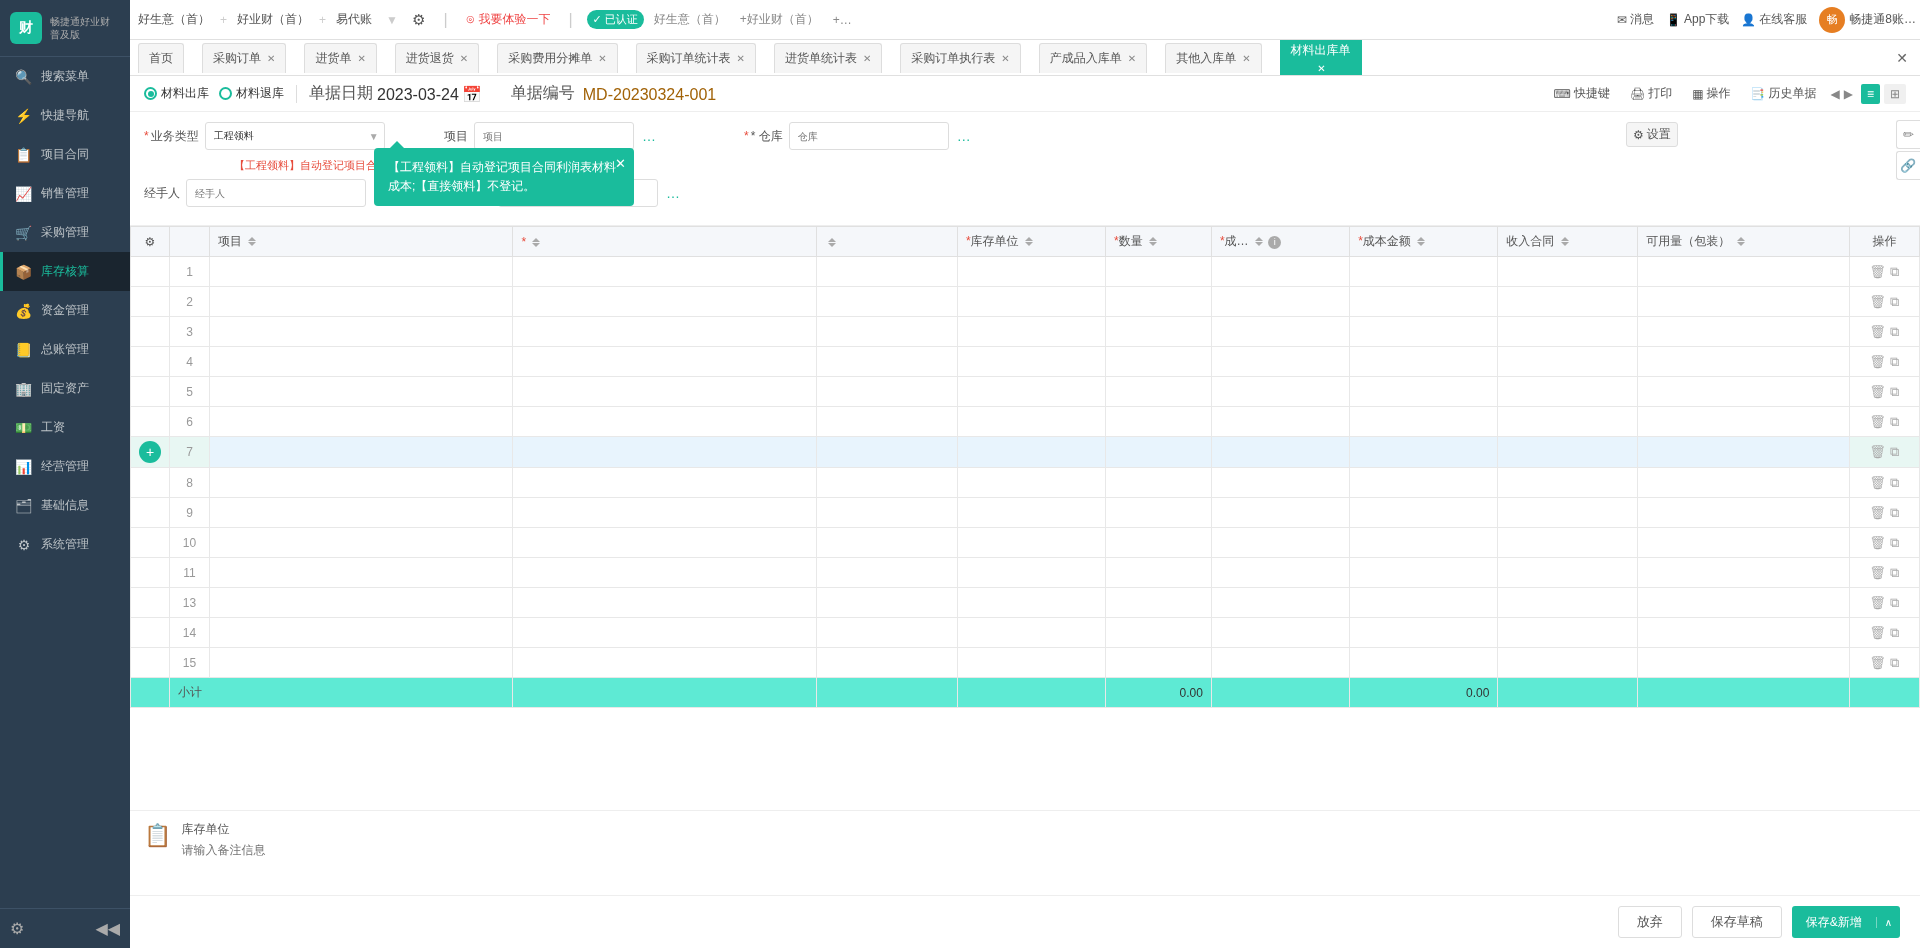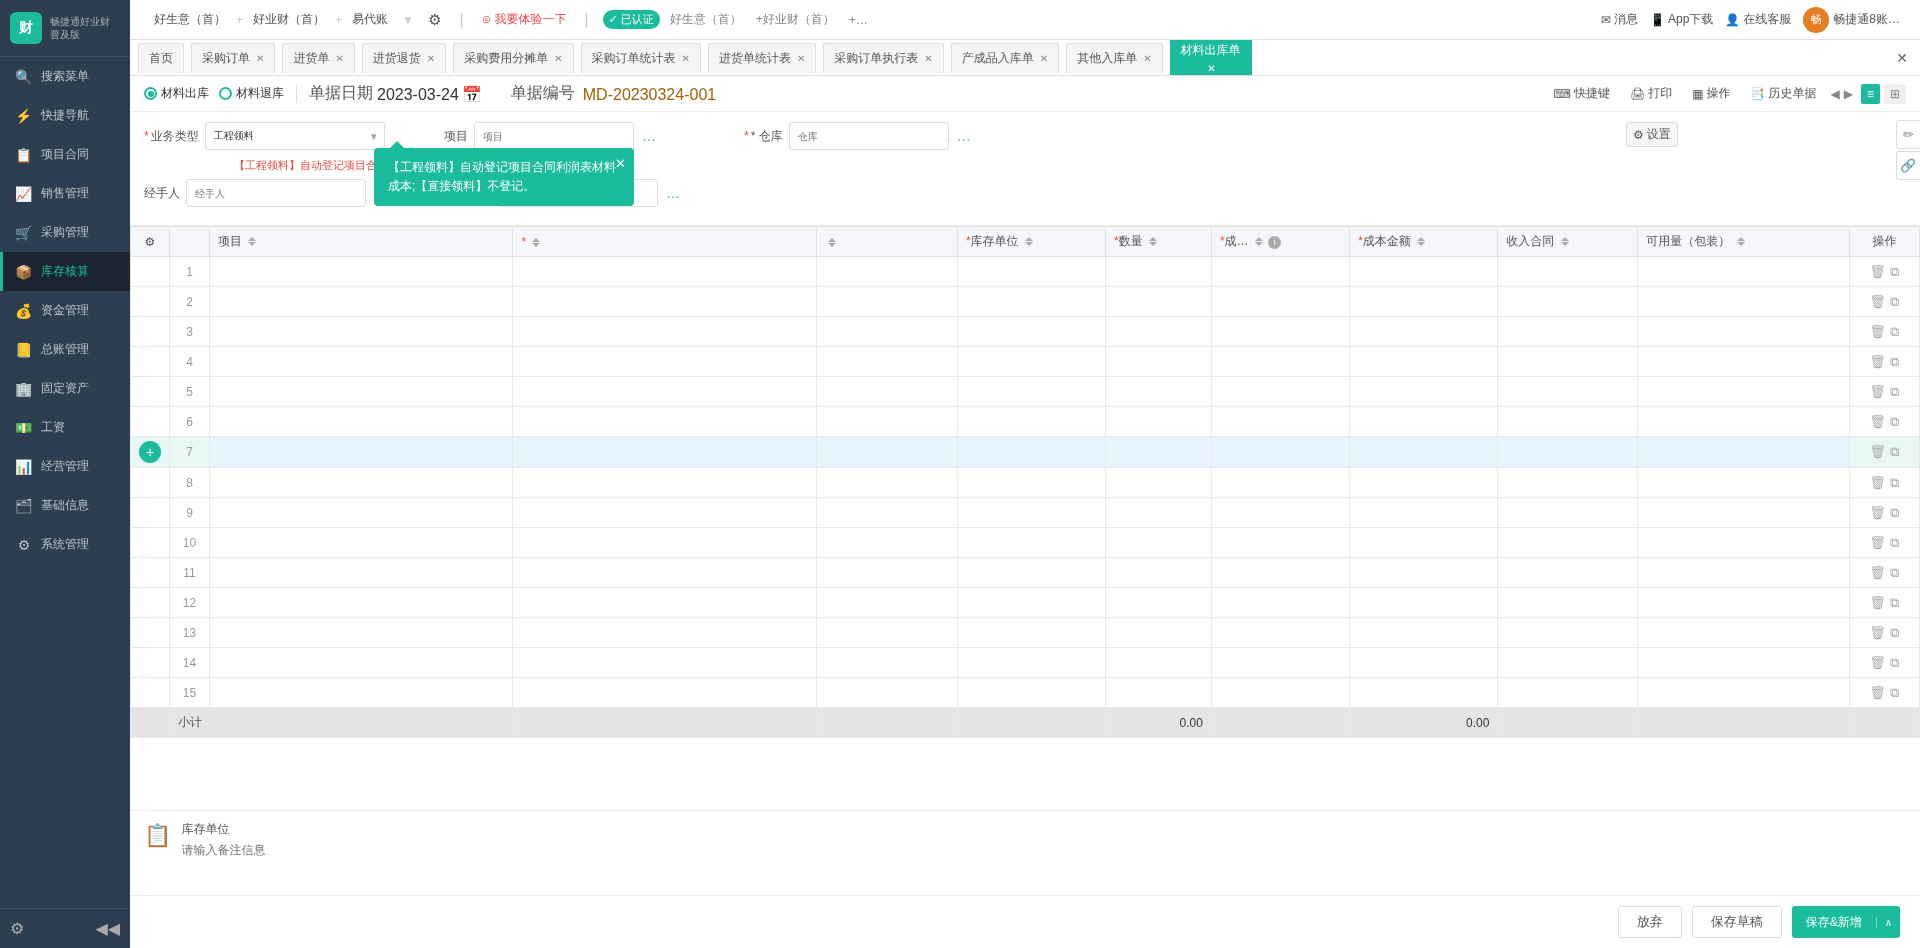--- a/index.html
+++ b/index.html
@@ -18,31 +18,31 @@
     .sidebar-item { display: flex; align-items: center; gap: 8px; padding: 11px 12px; cursor: pointer; color: #bdc3c7; font-size: 12px; border-left: 3px solid transparent; }
     .sidebar-item.active { background: #1a252f; color: #1abc9c; border-left-color: #1abc9c; }
     .sidebar-item-icon { font-size: 14px; width: 18px; text-align: center; }
     .sidebar-bottom { padding: 10px; display: flex; justify-content: space-between; border-top: 1px solid #3d5166; }
     .sidebar-bottom-btn { color: #aaa; cursor: pointer; font-size: 16px; }
 
     
     .main { flex: 1; display: flex; flex-direction: column; overflow: hidden; }
 
     
-    .topbar { background: #fff; border-bottom: 1px solid #e0e0e0; display: flex; align-items: center; padding: 0 20px; height: 40px; gap: 12px; }
+    .topbar { background: #fff; border-bottom: 1px solid #e0e0e0; display: flex; align-items: center; padding: 0 4px; height: 40px; gap: 12px; }
     .topbar-nav { display: flex; align-items: center; gap: 6px; flex: 1; font-size: 12px; color: #555; overflow: hidden; }
     .topbar-nav-item { white-space: nowrap; color: #555; cursor: pointer; padding: 2px 4px; }
     .topbar-nav-sep { color: #ccc; }
     .topbar-right { display: flex; align-items: center; gap: 12px; font-size: 12px; color: #555; }
     .topbar-right-item { display: flex; align-items: center; gap: 3px; cursor: pointer; white-space: nowrap; }
     .topbar-user { display: flex; align-items: center; gap: 4px; cursor: pointer; }
     .topbar-avatar { width: 26px; height: 26px; border-radius: 50%; background: #e67e22; display: flex; align-items: center; justify-content: center; color: #fff; font-size: 11px; }
 
     
-    .tabbar { background: #fff; border-bottom: 1px solid #e0e0e0; display: flex; align-items: center; padding: 0 8px; height: 36px; overflow-x: auto; gap: 7px; }
+    .tabbar { background: #fff; border-bottom: 1px solid #e0e0e0; display: flex; align-items: center; padding: 0 8px; height: 36px; overflow-x: auto; gap: 18px; }
     .tabbar::-webkit-scrollbar { height: 3px; }
     .tab { display: flex; align-items: center; gap: 4px; padding: 6px 10px; border-radius: 3px 3px 0 0; cursor: pointer; white-space: nowrap; font-size: 12px; color: #555; background: #f5f5f5; border: 1px solid #ddd; border-bottom: none; }
     .tab.active { background: #1abc9c; color: #fff; border-color: #1abc9c; flex-direction: column; }
     .tab-close { font-size: 10px; color: #888; cursor: pointer; margin-left: 2px; }
     .tab.active .tab-close { color: #fff; }
     .tabbar-close-all { margin-left: auto; color: #666; cursor: pointer; font-size: 14px; padding: 4px; }
 
     
     .content { flex: 1; overflow-y: auto; background: #fff; padding: 0; display: flex; flex-direction: column; }
 
@@ -76,21 +76,21 @@
     .table-container { flex: 1; overflow: auto; }
     table { width: 100%; border-collapse: collapse; font-size: 12px; }
     table th { background: #f5f7fa; border: 1px solid #e0e0e0; padding: 6px 8px; font-weight: normal; color: #555; white-space: nowrap; text-align: left; position: sticky; top: 0; z-index: 2; }
     table td { border: 1px solid #e8e8e8; padding: 4px 8px; color: #333; height: 30px; }
     table tr.selected td { background: #e8f7f3; }
     .col-num { width: 40px; text-align: center; color: #999; }
     .col-ops { width: 70px; text-align: center; }
     .op-icons { display: flex; gap: 4px; justify-content: center; }
     .op-icon { color: #aaa; cursor: pointer; font-size: 13px; }
     .add-row-btn { width: 22px; height: 22px; background: #1abc9c; border-radius: 50%; color: #fff; display: flex; align-items: center; justify-content: center; cursor: pointer; font-size: 14px; line-height: 1; }
-    .subtotal-row td { background: #e5e5e5; font-weight: normal; color: #555; }
+    .subtotal-row td { background: #5eead4; font-weight: normal; color: #555; }
     .subtotal-row td.total-val { color: #333; }
     .th-required { color: #e74c3c; }
 
     
     .notes-area { padding: 10px 14px; border-top: 1px solid #eee; background: #fff; display: flex; align-items: flex-start; gap: 10px; min-height: 70px; }
     .notes-icon { color: #1abc9c; font-size: 22px; padding-top: 2px; }
     .notes-title { font-size: 12px; color: #555; margin-bottom: 4px; }
     .notes-input { flex: 1; border: none; outline: none; font-size: 12px; color: #999; resize: none; min-height: 40px; font-family: inherit; }
 
     
@@ -666,39 +666,20 @@
         <td></td>
         <td class="col-ops">
           <div class="op-icons">
             <span class="op-icon">🗑</span>
             <span class="op-icon">⧉</span>
           </div>
         </td>
               </tr>
               <tr>
         <td></td>
-        <td class="col-num">12</td>
-        <td></td>
-        <td></td>
-        <td></td>
-        <td></td>
-        <td></td>
-        <td></td>
-        <td></td>
-        <td></td>
-        <td></td>
-        <td class="col-ops">
-          <div class="op-icons">
-            <span class="op-icon">🗑</span>
-            <span class="op-icon">⧉</span>
-          </div>
-        </td>
-              </tr>
-              <tr>
-        <td></td>
         <td class="col-num">13</td>
         <td></td>
         <td></td>
         <td></td>
         <td></td>
         <td></td>
         <td></td>
         <td></td>
         <td></td>
         <td></td>

